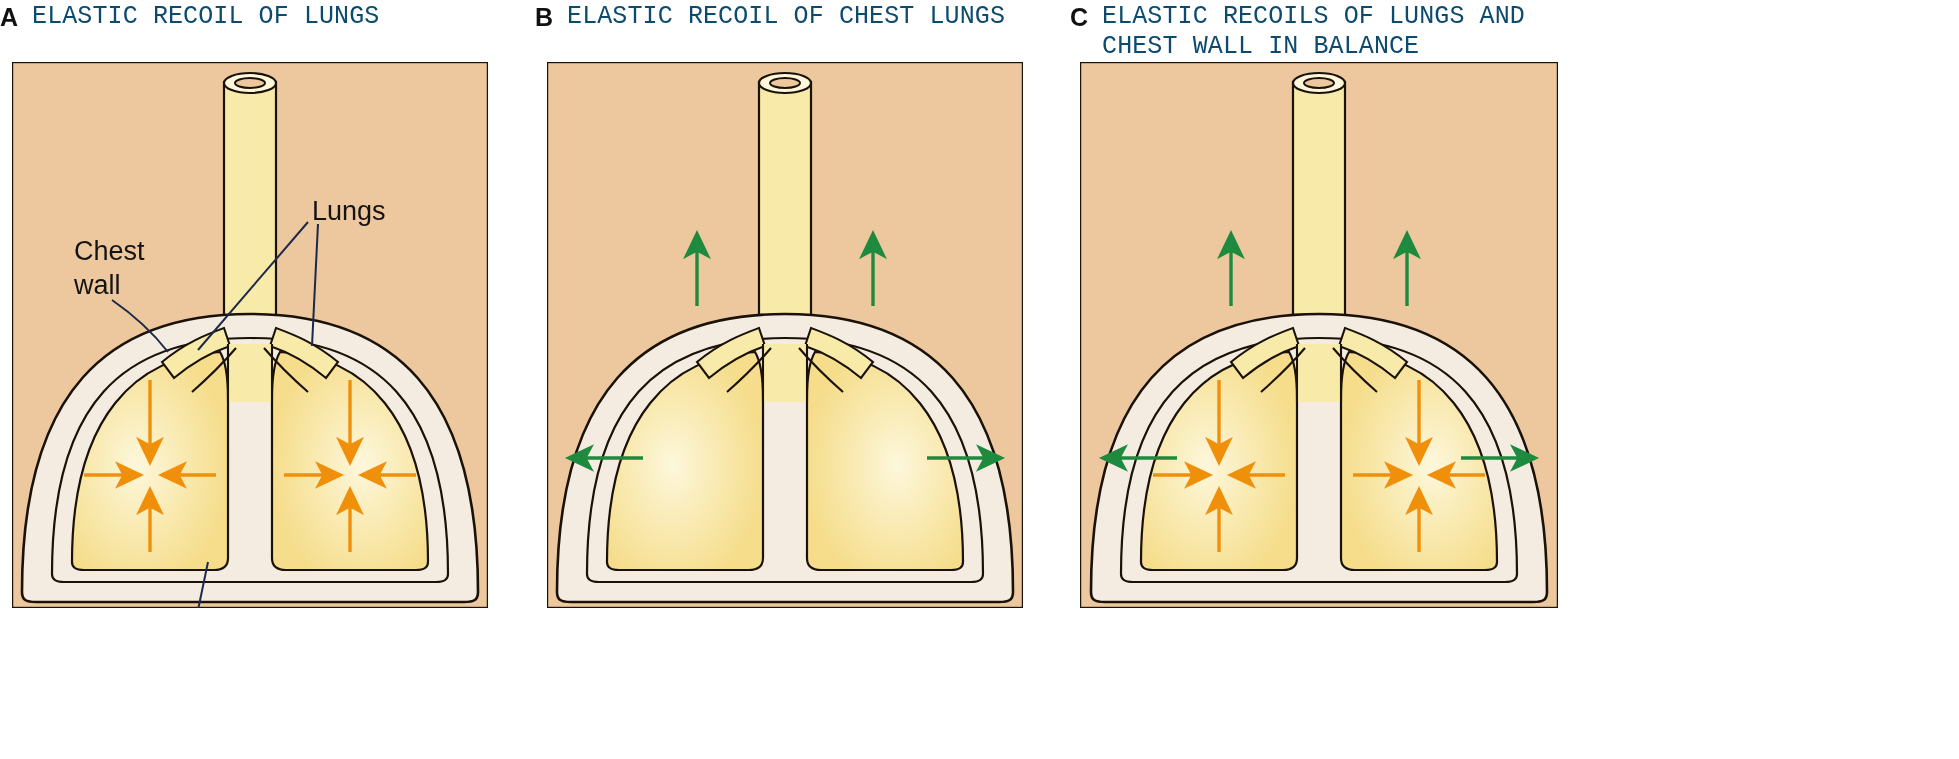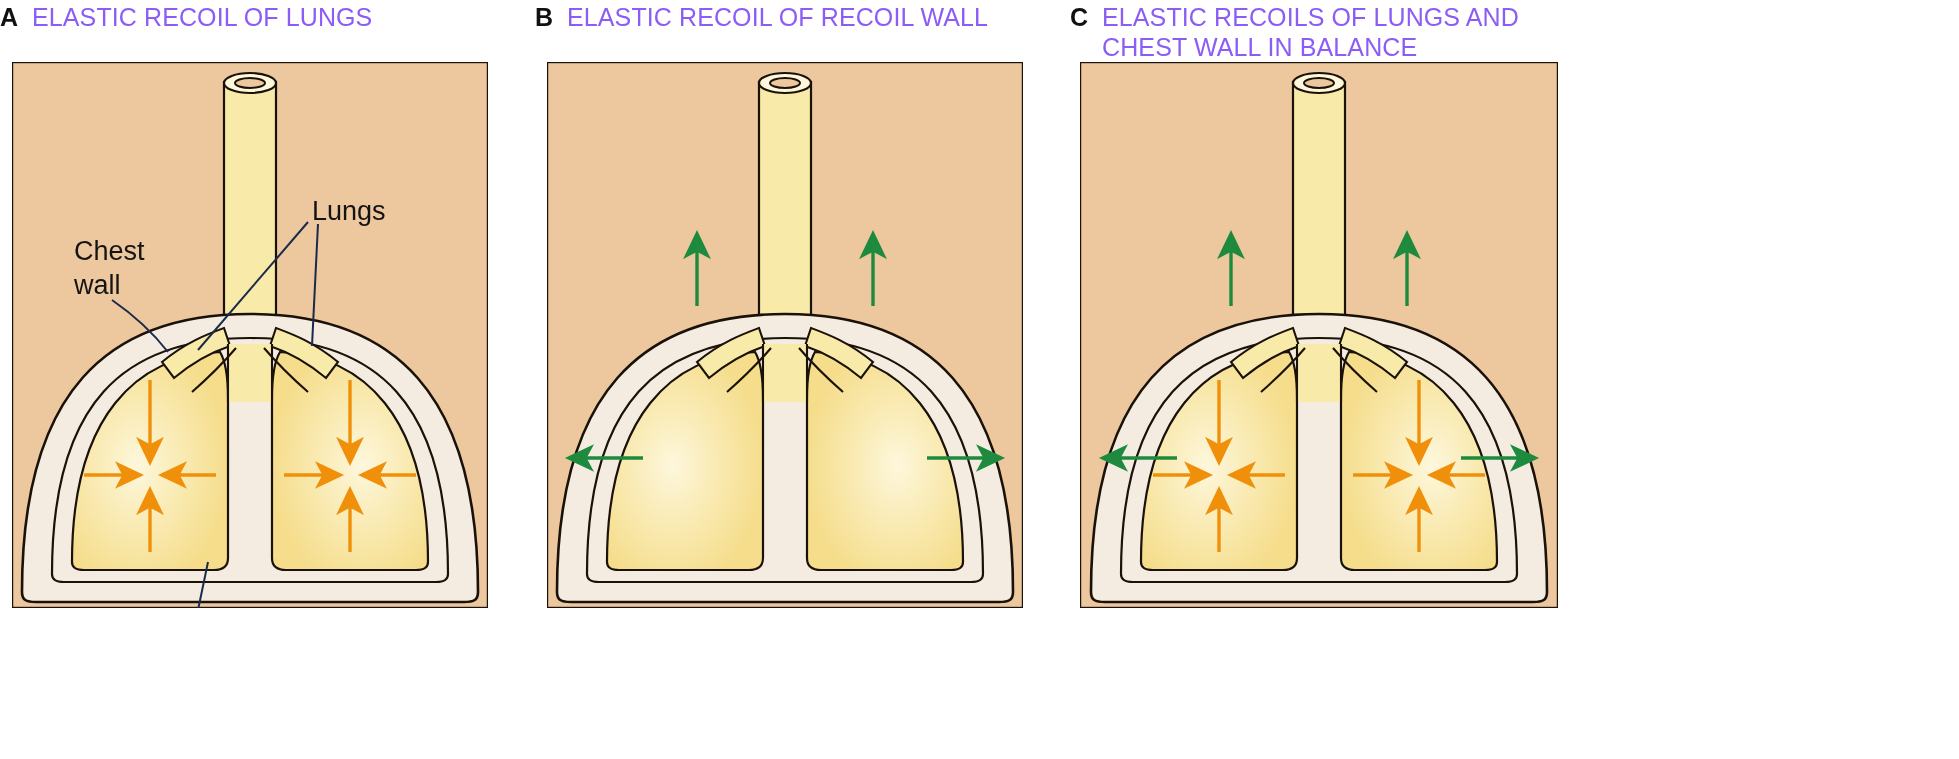--- a/index.html
+++ b/index.html
@@ -5,21 +5,21 @@
   html,body{margin:0;padding:0;background:#ffffff;}
   body{width:1959px;height:759px;font-family:"Liberation Sans",sans-serif;overflow:hidden;}
   .figure{position:relative;width:1959px;height:759px;background:#ffffff;}
   .panel{position:absolute;top:0;height:759px;}
   #panel-a{left:0;width:500px;}
   #panel-b{left:535px;width:500px;}
   #panel-c{left:1070px;width:889px;}
 
   .panel-header{position:absolute;top:2px;left:0;display:flex;align-items:flex-start;gap:14px;}
   .panel-letter{font-size:25px;font-weight:bold;color:#111;line-height:30px;}
-  .panel-title{font-size:25px;font-weight:normal;color:#8b5cf6;line-height:30px;letter-spacing:.1px;white-space:pre-line;}
+  .panel-title{font-size:25px;font-weight:normal;color:#0c4a6e;line-height:30px;letter-spacing:.1px;white-space:pre-line;font-family:Liberation Mono, monospace;}
 
   .canvas{position:absolute;left:12px;top:62px;width:476px;height:546px;}
   #panel-c .canvas{left:10px;width:478px;}
   .canvas svg{display:block;width:100%;height:100%;}
   .c-wide{width:478px;}
 </style>
 </head>
 <body>
 
 <div class="figure">
@@ -98,21 +98,21 @@
         <text x="300" y="158" font-family="Liberation Sans, sans-serif" font-size="27" fill="#141414">Lungs</text>
         <text x="168" y="568" font-family="Liberation Sans, sans-serif" font-size="27" fill="#141414">Intrapleural</text>
         <text x="186" y="602" font-family="Liberation Sans, sans-serif" font-size="27" fill="#141414">space</text>
       </svg>
     </div>
   </div>
 
   <div class="panel" id="panel-b">
     <div class="panel-header">
       <span class="panel-letter">B</span>
-      <span class="panel-title">ELASTIC RECOIL OF RECOIL WALL</span>
+      <span class="panel-title">ELASTIC RECOIL OF CHEST LUNGS</span>
     </div>
     <div class="canvas">
       <svg viewBox="0 0 476 546" xmlns="http://www.w3.org/2000/svg">
         <defs>
           <radialGradient id="lungGradBL" cx="42%" cy="52%" r="58%">
             <stop offset="0%" stop-color="#fdf7dc"></stop>
               <stop offset="55%" stop-color="#f9e9ae"></stop>
               <stop offset="100%" stop-color="#f5dd8c"></stop>
           </radialGradient>
           <radialGradient id="lungGradBR" cx="58%" cy="52%" r="58%">

